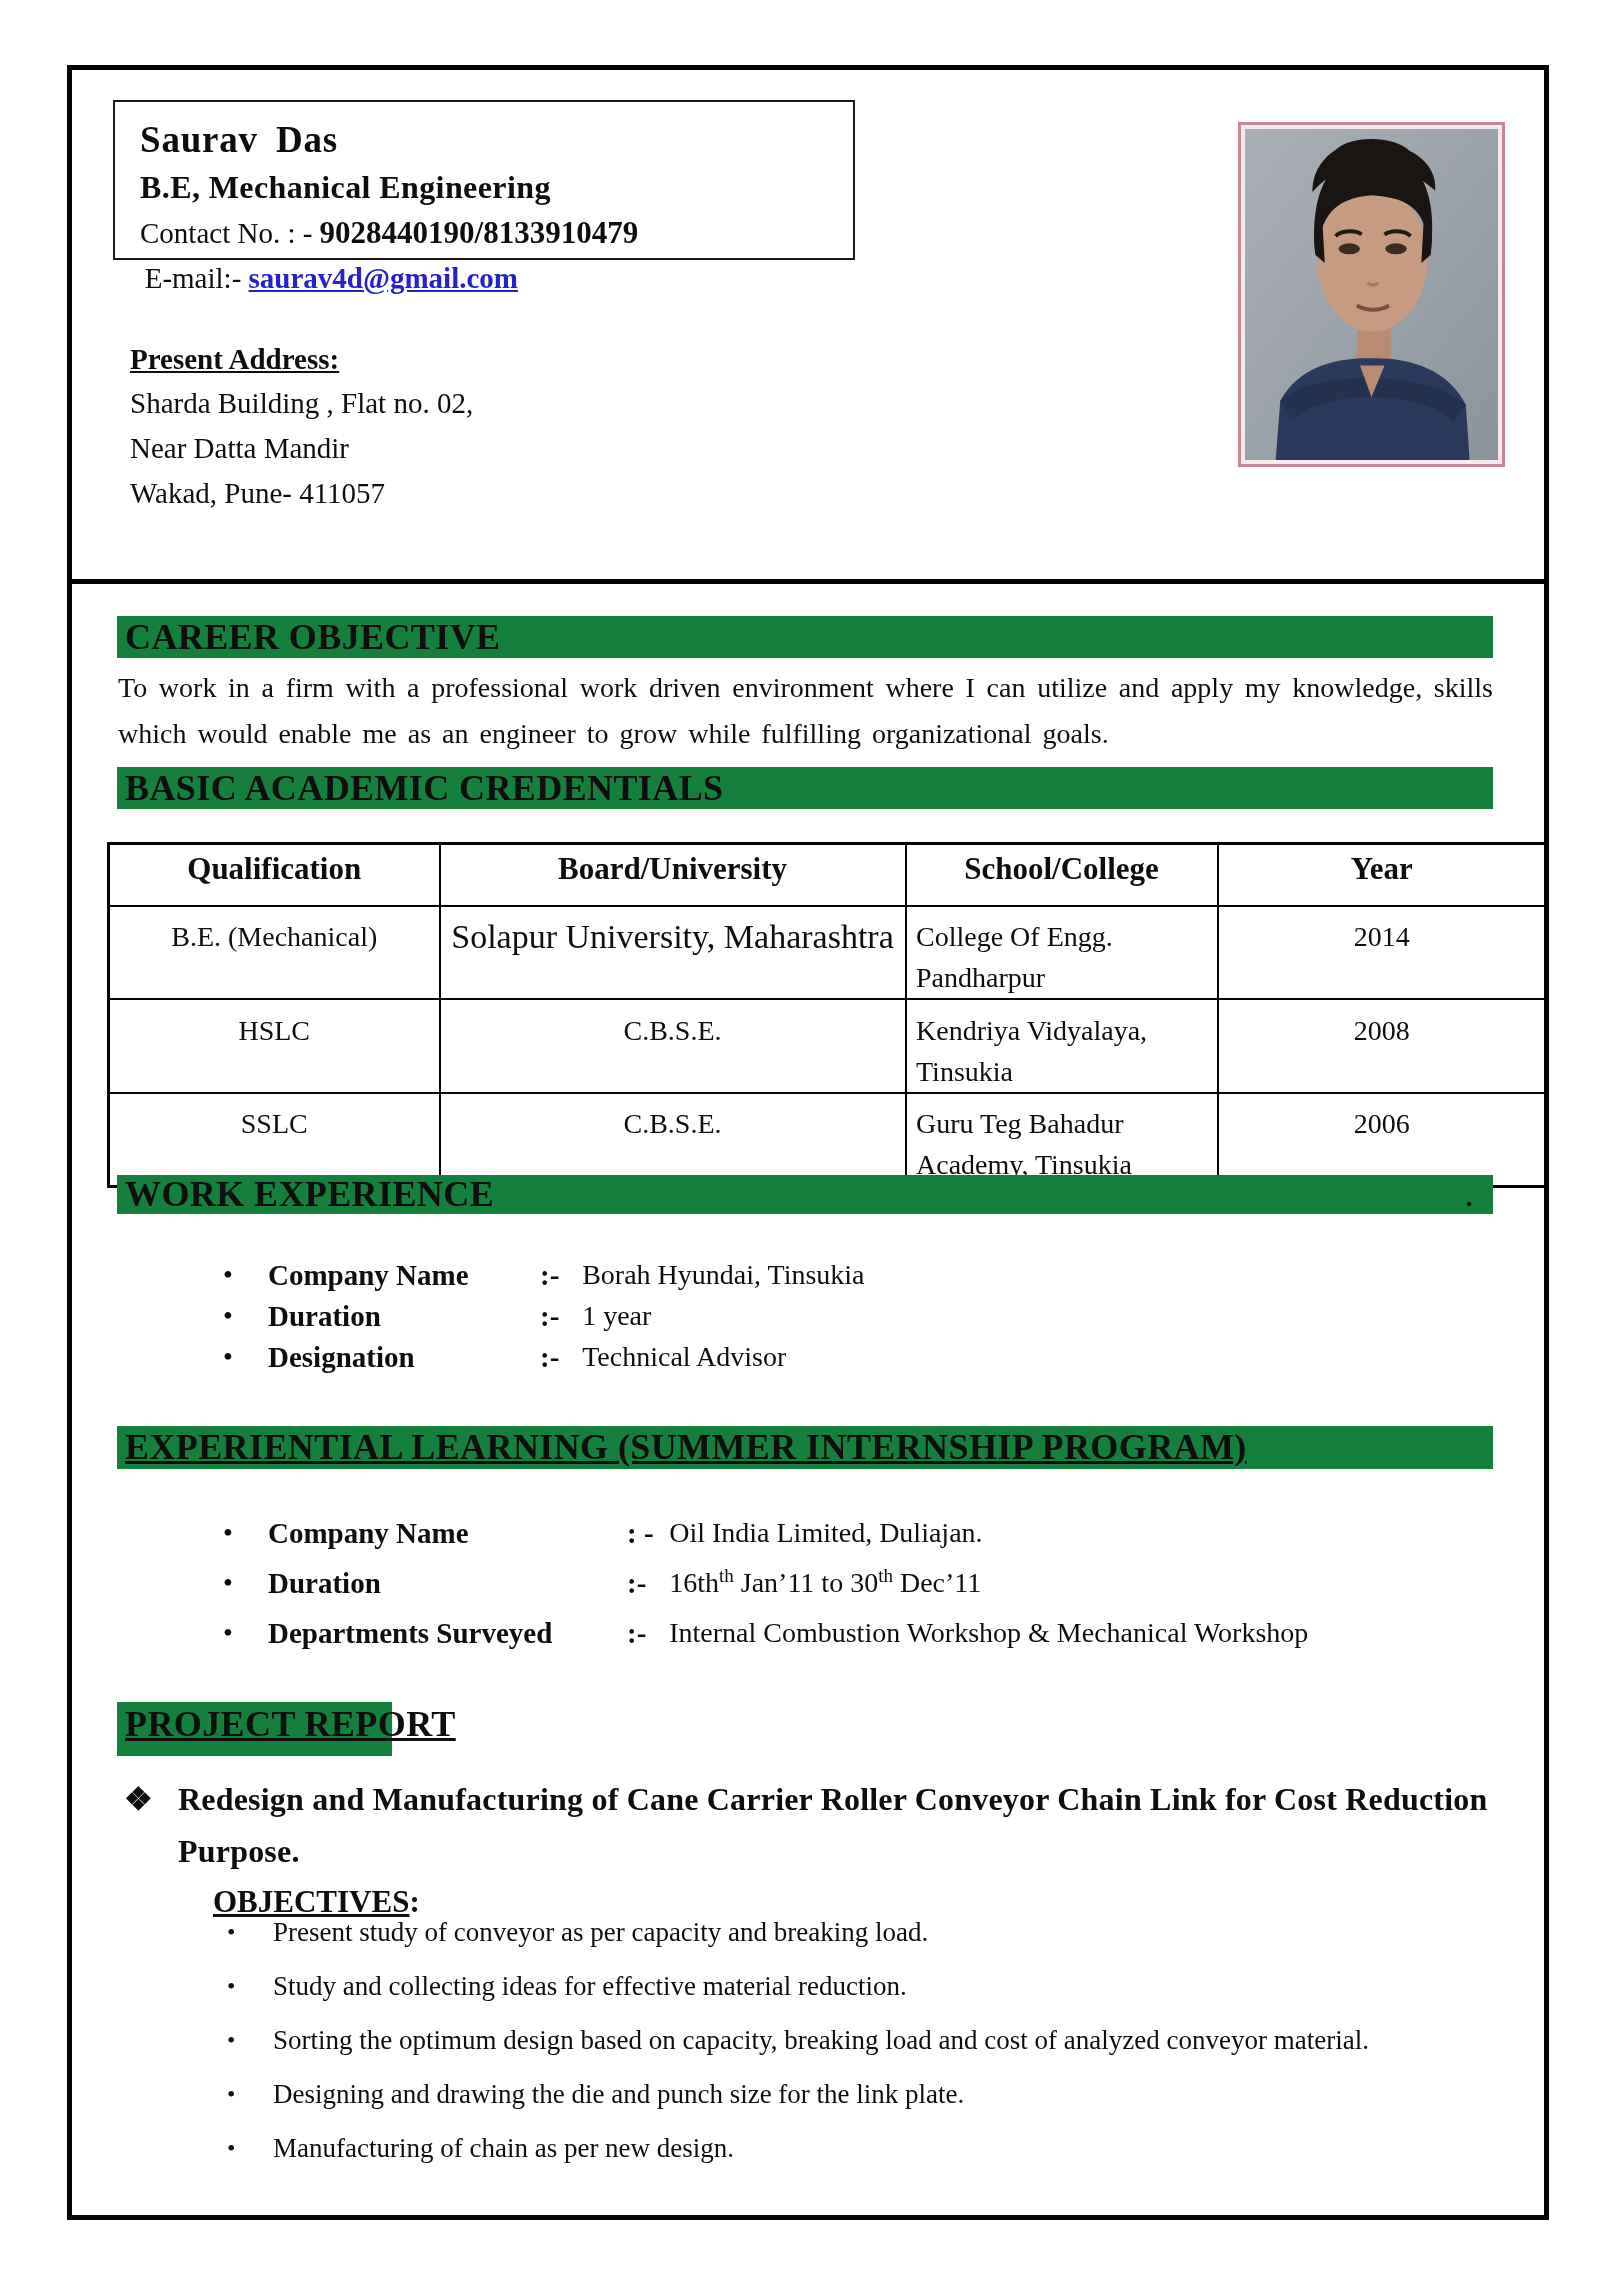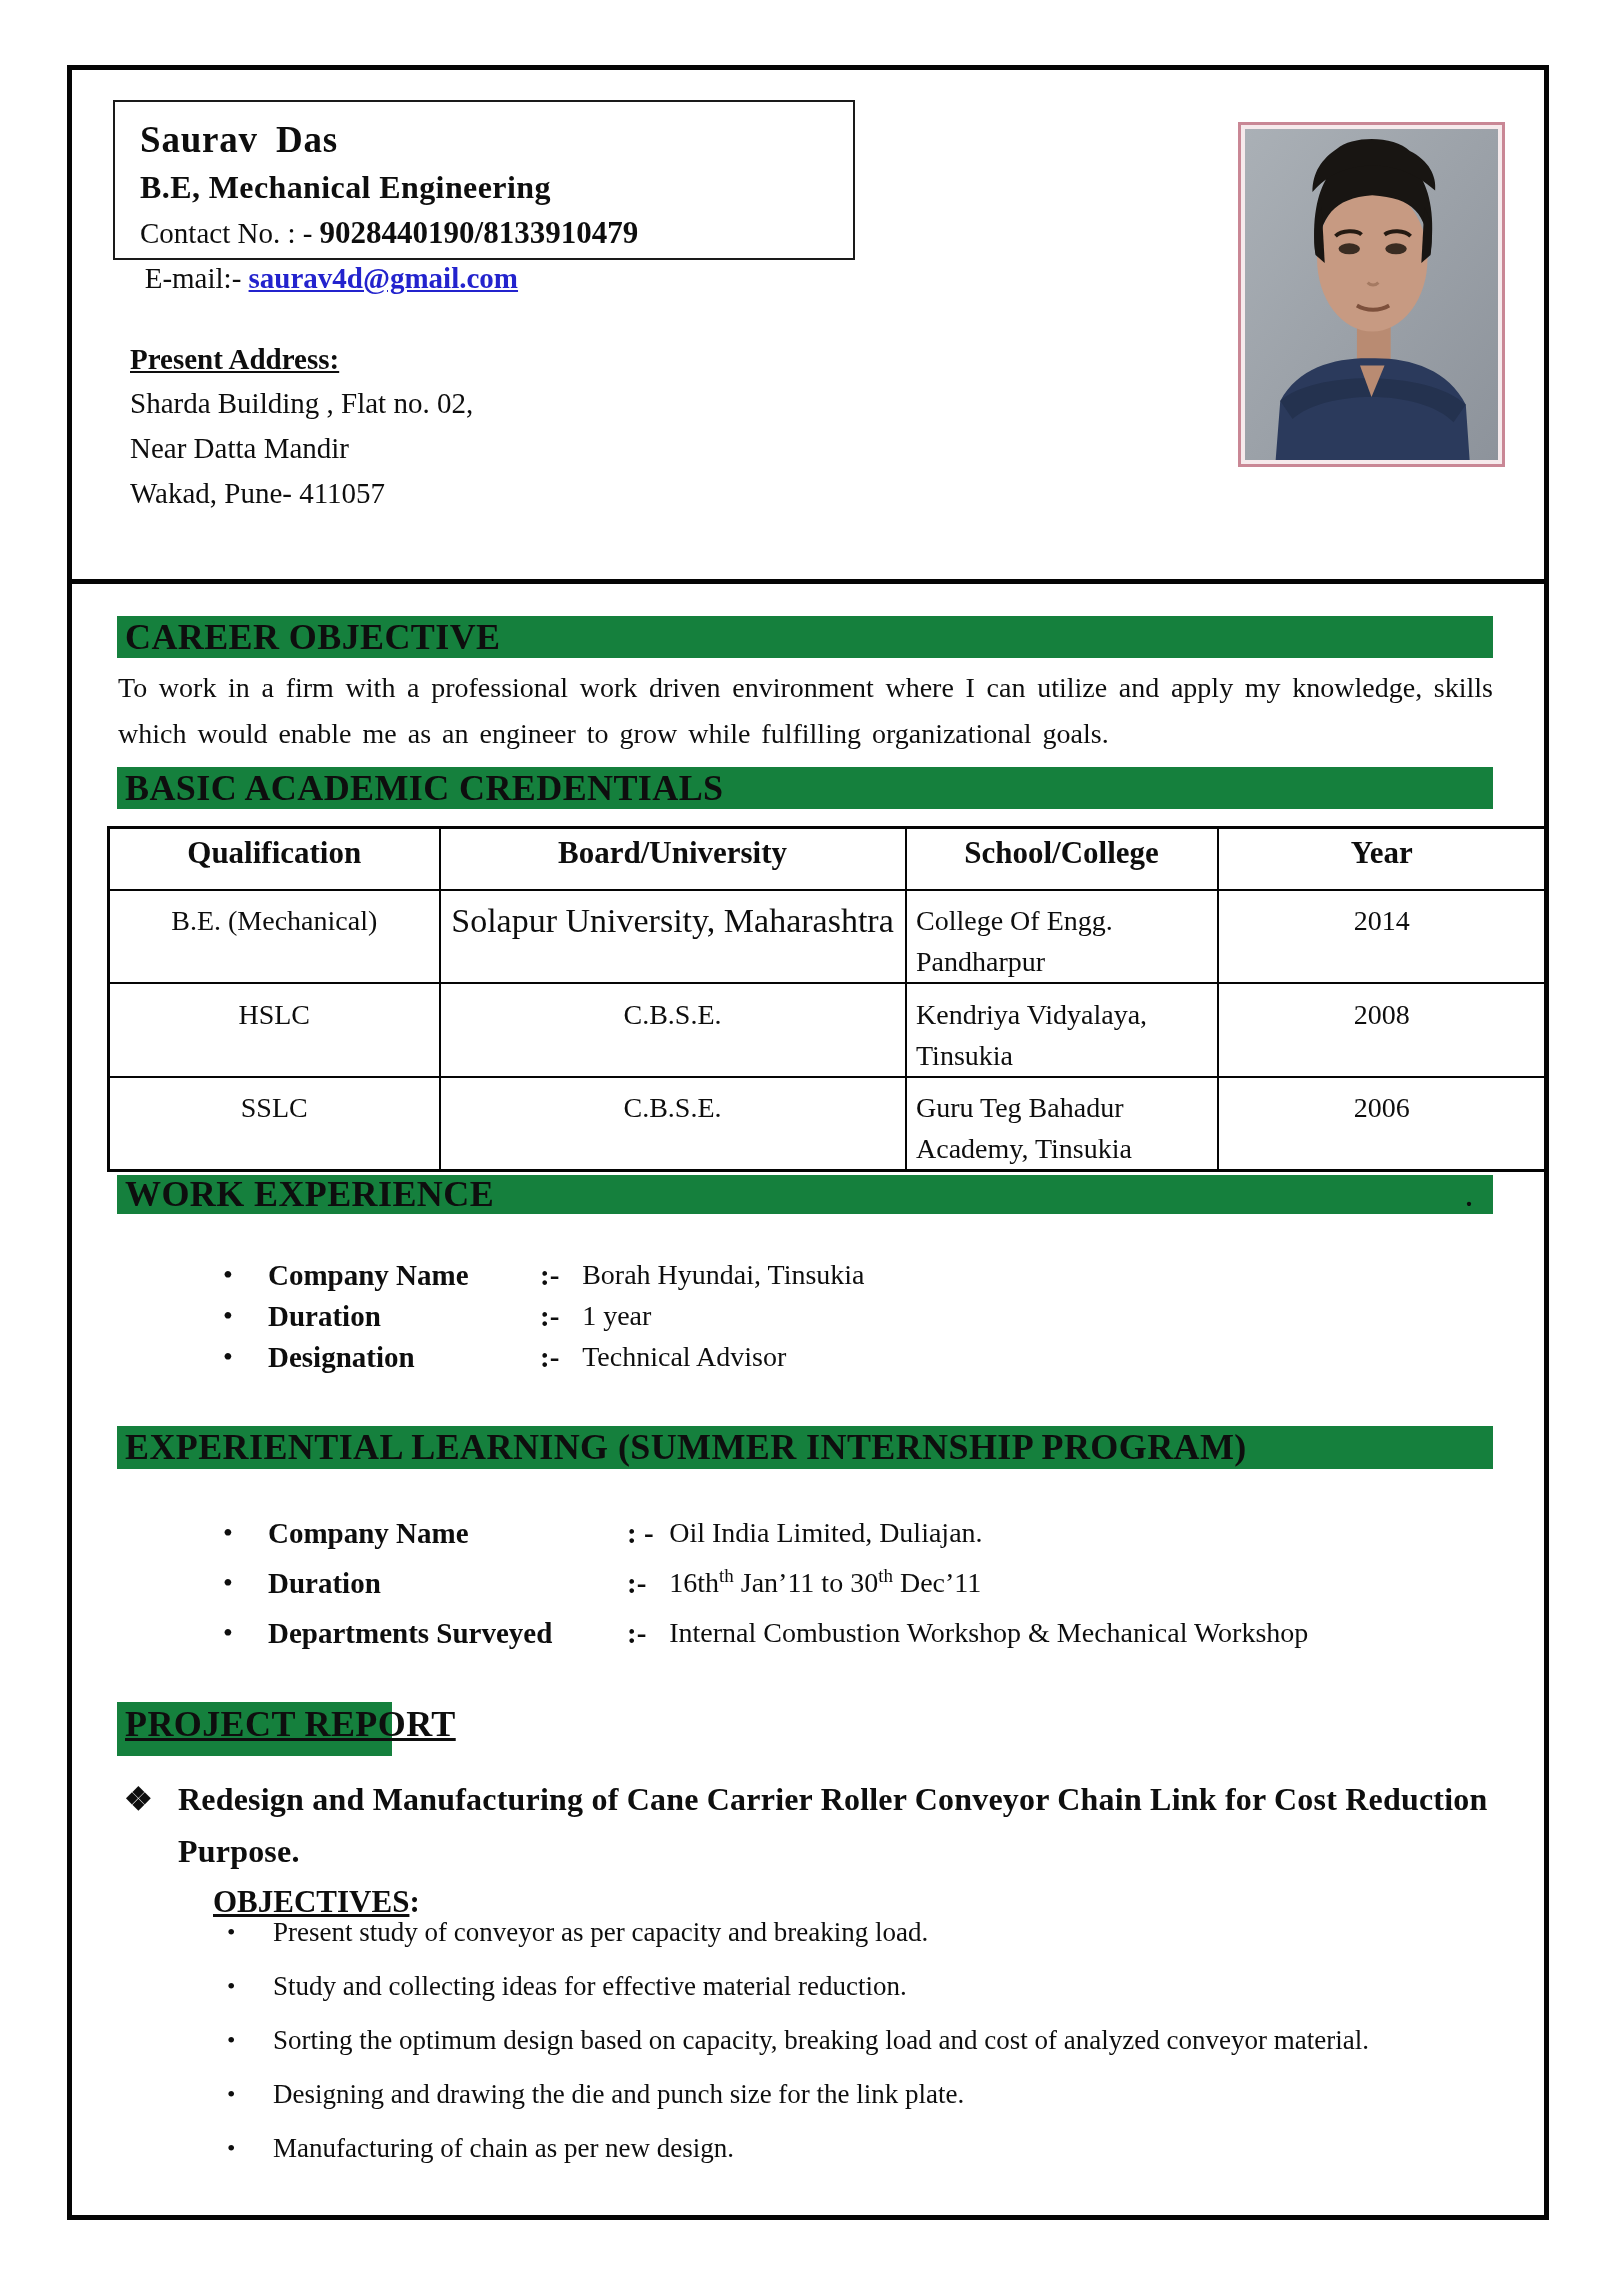--- a/index.html
+++ b/index.html
@@ -37,30 +37,30 @@
   
   .section-bar {
     left:117px; width:1376px; height:42px; background:#15803d;
     font-weight:bold; font-size:36px; line-height:42px; padding-left:8px;
     letter-spacing:0.4px; white-space:nowrap;
   }
   .bar-career   { top:616px; }
   .bar-academic { top:767px; }
   .bar-work     { top:1175px; height:39px; line-height:39px; display:flex; justify-content:space-between; padding-right:19px; }
   .bar-intern   { top:1426px; height:43px; line-height:43px; }
-  .bar-intern .bar-text { }
+  .bar-intern .bar-text { text-decoration:underline; }
   .bar-project  { top:1702px; width:275px; height:54px; line-height:44px; }
   .bar-project .bar-text { text-decoration:underline; }
 
   .objective-text { left:118px; top:665px; width:1375px; font-size:28px; line-height:46px; text-align:justify; word-spacing:4px; }
 
   
   .academic-table { left:107px; top:826px; width:1438px; border-collapse:collapse; table-layout:fixed; }
   .academic-table th, .academic-table td { border:2.4px solid #050505; vertical-align:top; }
-  .academic-table { border:3.2px solid #050505; }
+  .academic-table { border:3.2px solid #050505;margin-top:16px; }
   .academic-table th { font-size:31px; font-weight:bold; text-align:center; padding-top:6.3px; height:62px; }
   .academic-table td { font-size:28px; text-align:center; padding-top:9.5px; line-height:41px; }
   .academic-table td.cell-school { text-align:left; padding-left:9.5px; padding-right:24px; }
   .row-be   td { height:89px; }
   .row-hslc td { height:87px; }
   .row-sslc td { height:89px; }
 
   
   .detail-list { left:223px; }
   .detail-row { display:flex; align-items:flex-start; }

